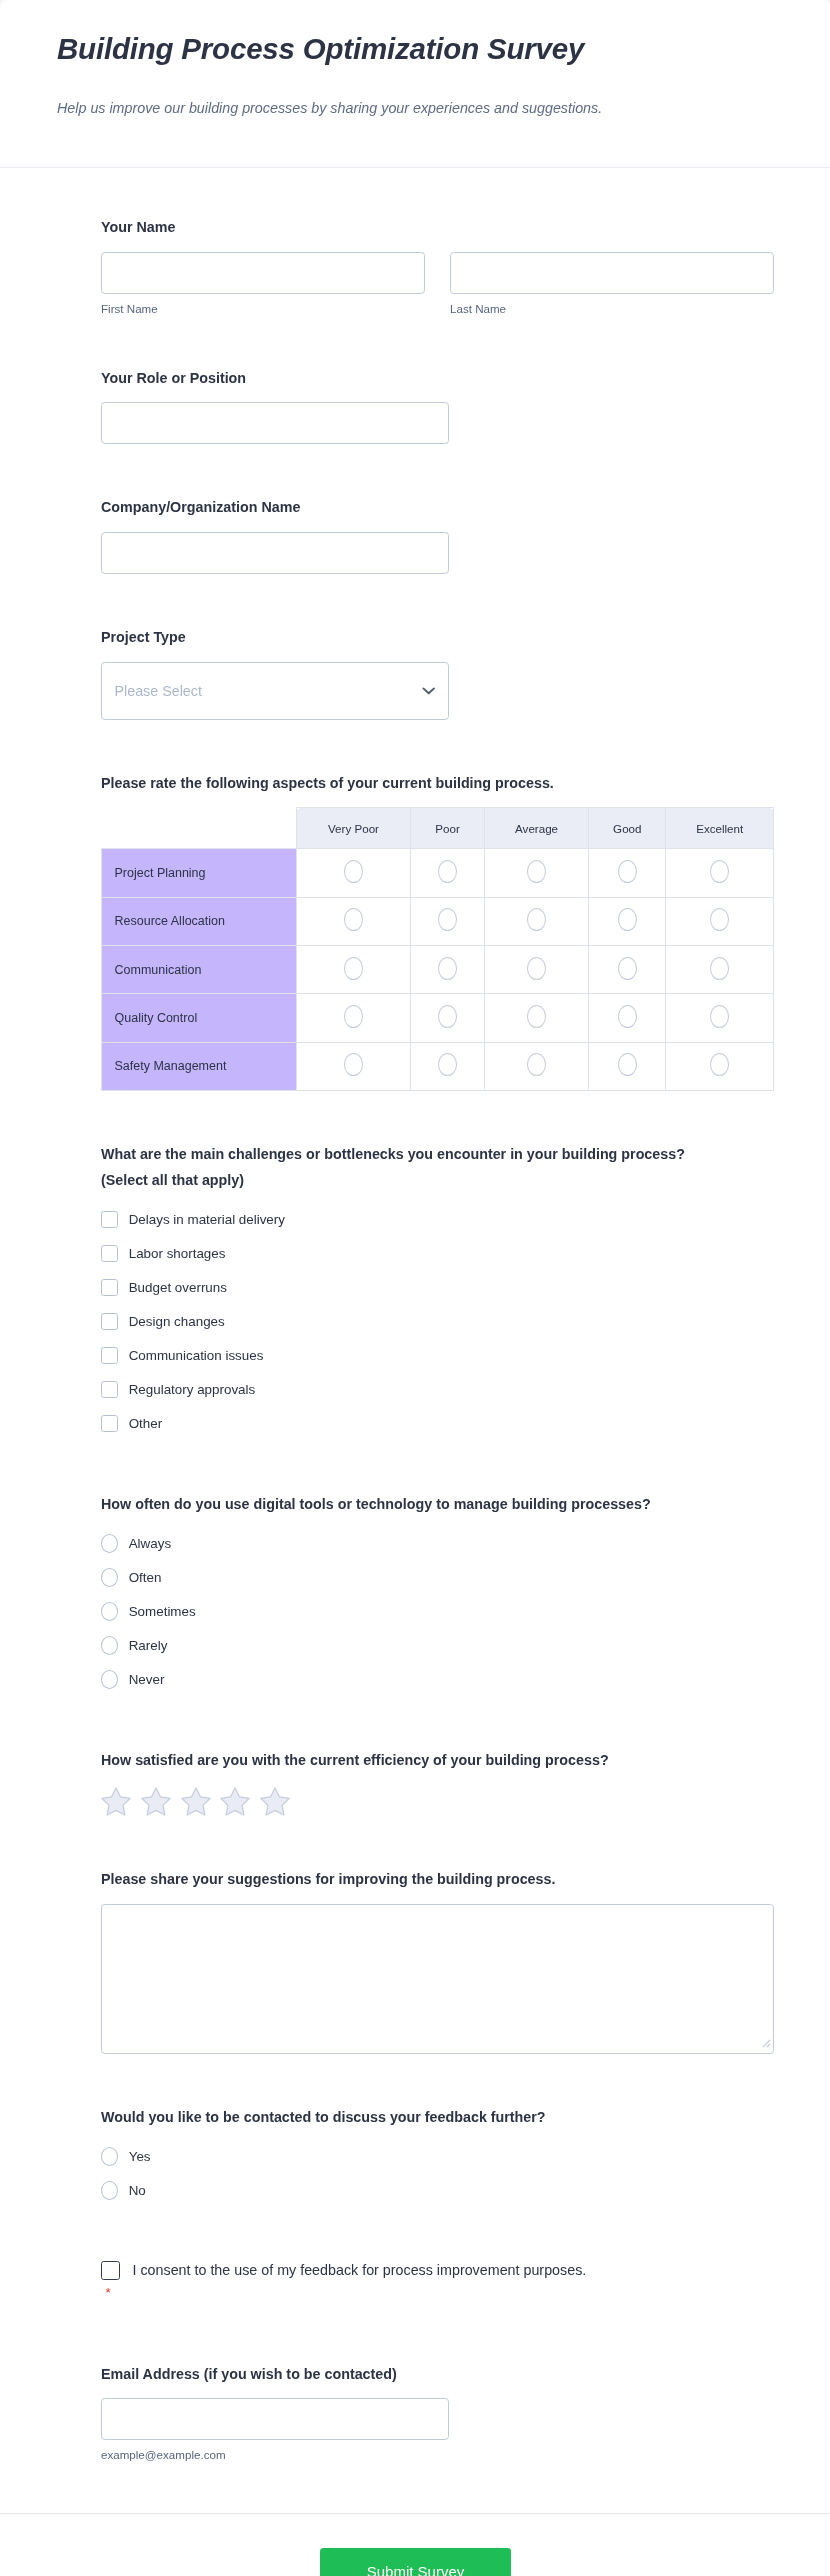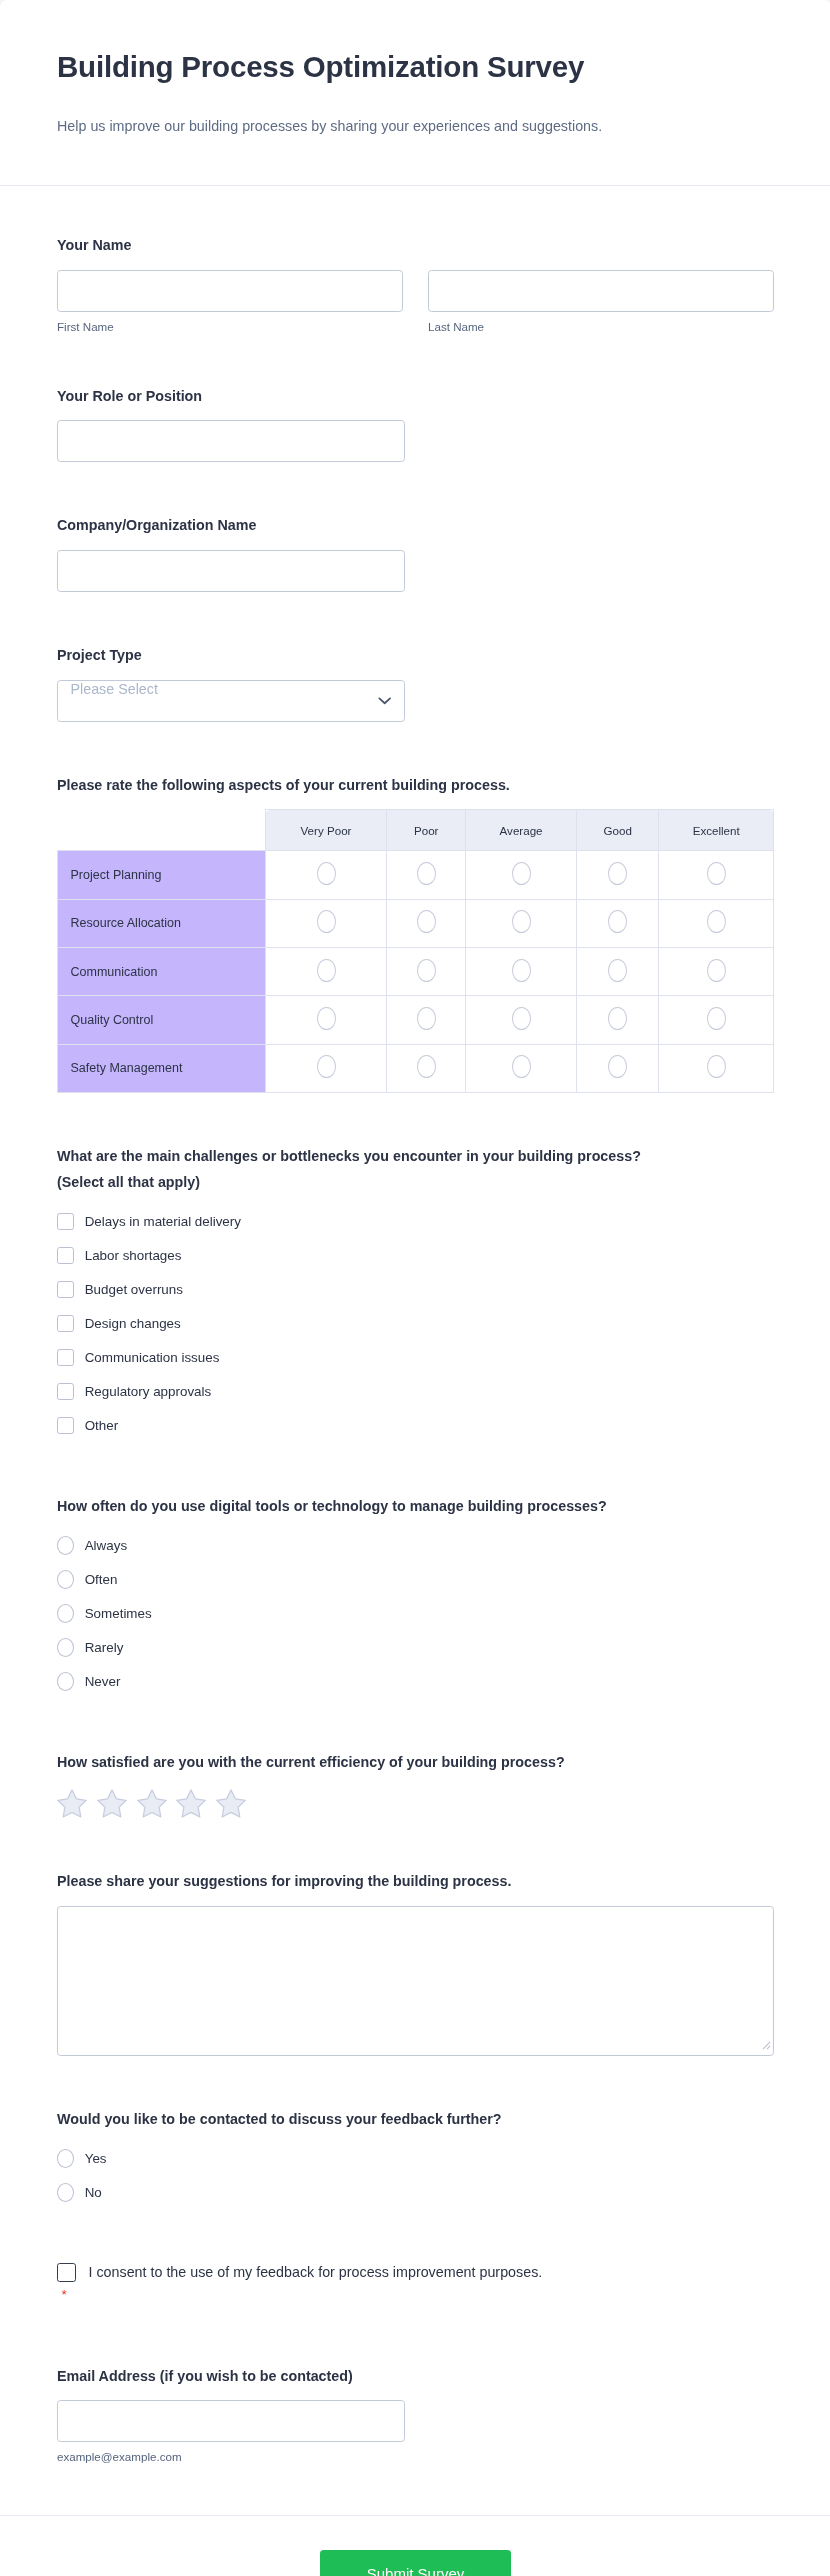--- a/index.html
+++ b/index.html
@@ -6,45 +6,45 @@
   html, body { background: #f3f4f6; }
   body { font-family: "Liberation Sans", "DejaVu Sans", sans-serif; color: #2c3345; }
 
   .card {
     width: 831px; min-height: 2576px; margin: 0 auto;
     background: #fff; border-radius: 7.1px; overflow: hidden;
     display: flex; flex-direction: column;
   }
 
   
-  .form-header { padding: 50px 57px 45px 57px; border-bottom: 0.9px solid #e8ebf1; }
+  .form-header { padding: 32px 57px 45px 57px; border-bottom: 0.9px solid #e8ebf1; font-style: italic; }
   .form-title { font-size: 29.5px; font-weight: 700; color: #2c3345; letter-spacing: -0.2px; margin-bottom: 10.7px; }
   .form-subtitle { font-size: 14.3px; color: #5e6b84; line-height: 28px; max-width: 625px; margin-top: 28px; }
 
   
-  .form-body { padding: 48px 57px 0 57px; flex: 1; }
+  .form-body { padding: 48px 57px 0 57px; flex: 1; margin-left: 44px; }
   .question { margin-bottom: 52px; }
   .q-label { font-size: 14.3px; font-weight: 600; color: #2c3345; margin-bottom: 13.4px; line-height: 22.3px; }
   .q-label.plain-wrap { margin-bottom: 3.6px; }
   .q-label-block { margin-bottom: 11.6px; }
 
   .text-input {
     width: 100%; height: 42px; border: 0.9px solid #c2cad8; border-radius: 3.6px;
     background: #fff; font-family: inherit; font-size: 14.3px; color: #2c3345; padding: 0 10.7px; outline: none;
     display: block;
   }
   .half { width: 348px; }
   .sublabel { font-size: 11.6px; color: #57647e; margin-top: 8px; }
 
   .name-grid { display: grid; grid-template-columns: 1fr 1fr; column-gap: 25px; }
 
   
   .select-box {
-    position: relative; width: 348px; height: 42px; border: 0.9px solid #c2cad8; border-radius: 3.6px;
-    background: #fff; display: flex; align-items: flex-start; padding: 0 12.5px; cursor: pointer;
+    position: relative; width: 348px; height: 58px; border: 0.9px solid #c2cad8; border-radius: 3.6px;
+    background: #fff; display: flex; align-items: center; padding: 0 12.5px; cursor: pointer;
   }
   .select-placeholder { font-size: 14.3px; color: #aab6ca; }
   .select-chevron { position: absolute; right: 12.5px; top: 50%; transform: translateY(-50%); display: flex; }
 
   
   .rating-table { width: 100%; border-collapse: collapse; margin-top: 2.7px; }
   .rating-table th, .rating-table td { border: 0.9px solid #dde2ee; }
   .rating-table th.corner { background: #fff; border: none; }
   .rating-table th.col-head {
     background: #eaedf6; font-size: 11.6px; font-weight: 400; color: #2c3345;

